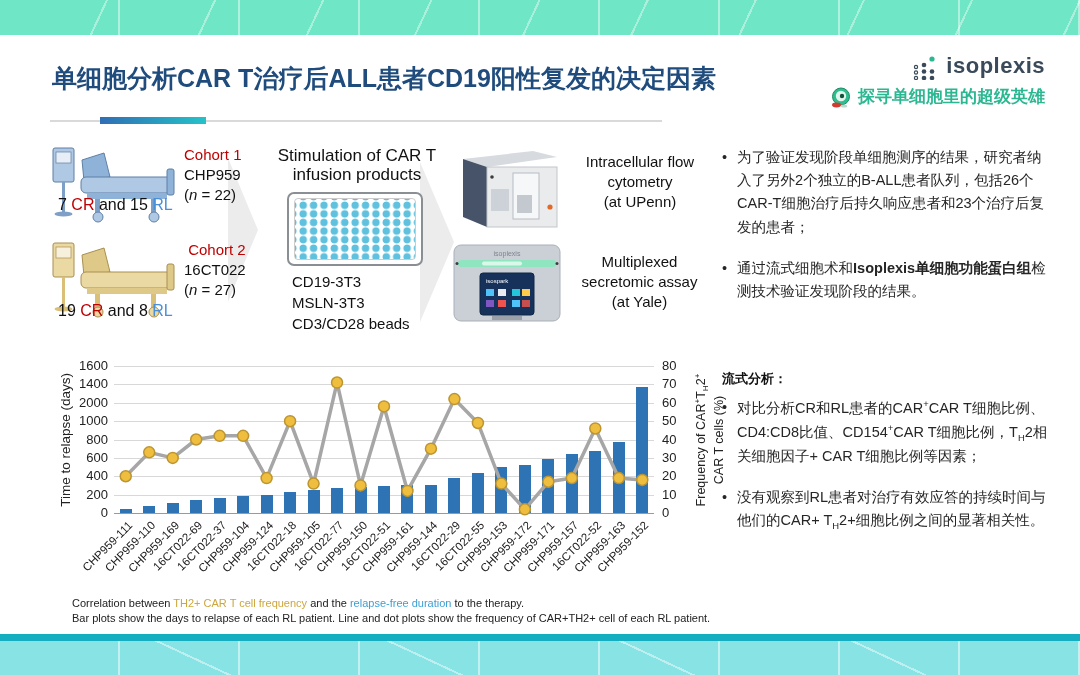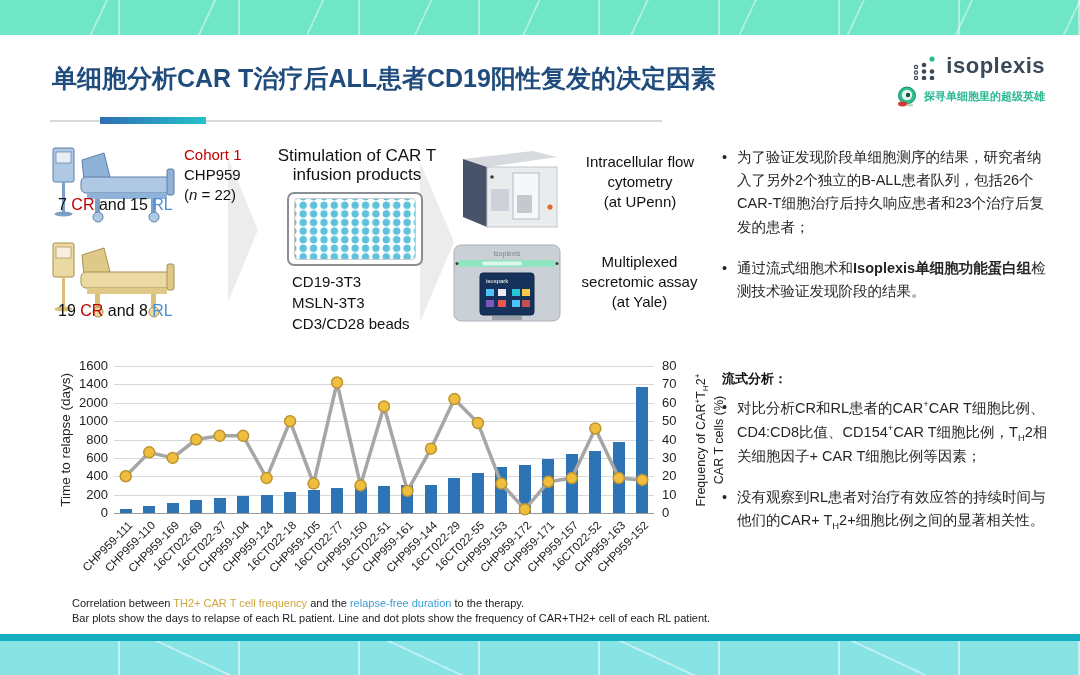--- a/index.html
+++ b/index.html
@@ -24,21 +24,21 @@
 
   
   .title { position:absolute; left:52px; top:62px; width:700px; font-size:25px; font-weight:bold; color:#1f4c7c; }
   .divider-gray { position:absolute; left:50px; top:120px; width:612px; height:2px; background:#d9d9d9; }
   .divider-accent { position:absolute; left:100px; top:117px; width:106px; height:7px;
     background:linear-gradient(90deg,#2f6eb5,#25c2c9); }
   .brand-block { position:absolute; right:35px; top:52px; width:340px; text-align:right; }
   .brand-row { display:flex; justify-content:flex-end; align-items:center; gap:6px; }
   .brand-word { font-size:22px; font-weight:600; color:#3a4a5a; letter-spacing:.5px; }
   .tagline-row { display:flex; justify-content:flex-end; align-items:center; gap:6px; margin-top:5px; }
-  .tagline { font-size:11px; font-weight:bold; color:#2bb791; }
+  .tagline { font-size:17px; font-weight:bold; color:#2bb791; }
 
   
   .chev { position:absolute; width:0; height:0; border-top:72px solid transparent; border-bottom:72px solid transparent; border-left:30px solid #ececec; }
   .cohort-label { position:absolute; font-size:15px; line-height:20px; color:#111; }
   .cohort-name { color:#c00000;text-align:right; }
   .outcome { position:absolute; font-size:16px; color:#111; }
   .cr { color:#c00000; } .rl { color:#4a90d9; }
   .stim-title { position:absolute; left:252px; top:146px; width:210px; text-align:center; font-size:17px; line-height:19px; color:#111; }
   .plate { position:absolute; left:287px; top:192px; width:136px; height:74px; background:#fff; border:2px solid #8a8f94; border-radius:7px; }
   .plate-wells { position:absolute; left:5px; top:4px; right:5px; bottom:4px; border:1px solid #cccccc; border-radius:4px;
@@ -148,20 +148,25 @@
     <ellipse cx="13.5" cy="74" rx="9" ry="2.5" fill="#d9bf77"></ellipse>
     <polygon points="32,20 54,13 60,37 34,41" fill="#dfc988" stroke="#a98f4f"></polygon>
     <rect x="31" y="37" width="92" height="16" rx="5" fill="#ebd9a4" stroke="#a98f4f"></rect>
     <rect x="37" y="53" width="80" height="6" fill="#dfc988"></rect>
     <rect x="45" y="59" width="5" height="16" fill="#d9bf77"></rect>
     <rect x="101" y="59" width="5" height="16" fill="#d9bf77"></rect>
     <circle cx="48" cy="77" r="5" fill="#ebd9a4" stroke="#a98f4f"></circle>
     <circle cx="104" cy="77" r="5" fill="#ebd9a4" stroke="#a98f4f"></circle>
     <rect x="117" y="29" width="7" height="26" rx="2" fill="#dfc988" stroke="#a98f4f"></rect>
   </svg>
+  <div class="cohort-label" style="left:184px; top:240px;">
+    <div class="cohort-name">Cohort 2</div>
+    <div>16CT022</div>
+    <div><span>(</span><i>n</i><span> = 27)</span></div>
+  </div>
   <div class="outcome" style="left:58px; top:302px;"><span>19 </span><span class="cr">CR</span><span> and 8 </span><span class="rl">RL</span></div>
 
   <div class="stim-title">
     <div>Stimulation of CAR T</div>
     <div>infusion products</div>
   </div>
   <div class="plate">
       <div class="plate-wells"></div>
     </div>
   <div class="stim-list">

